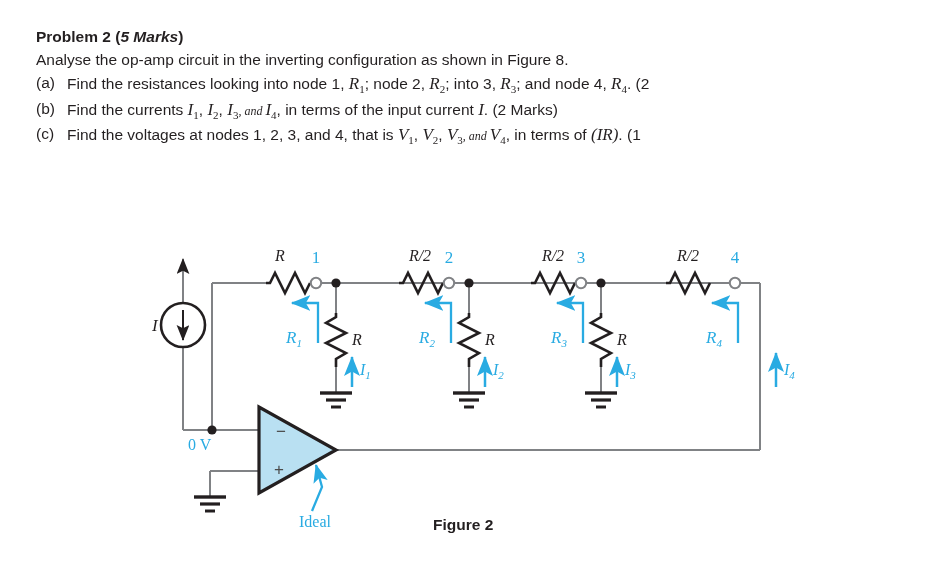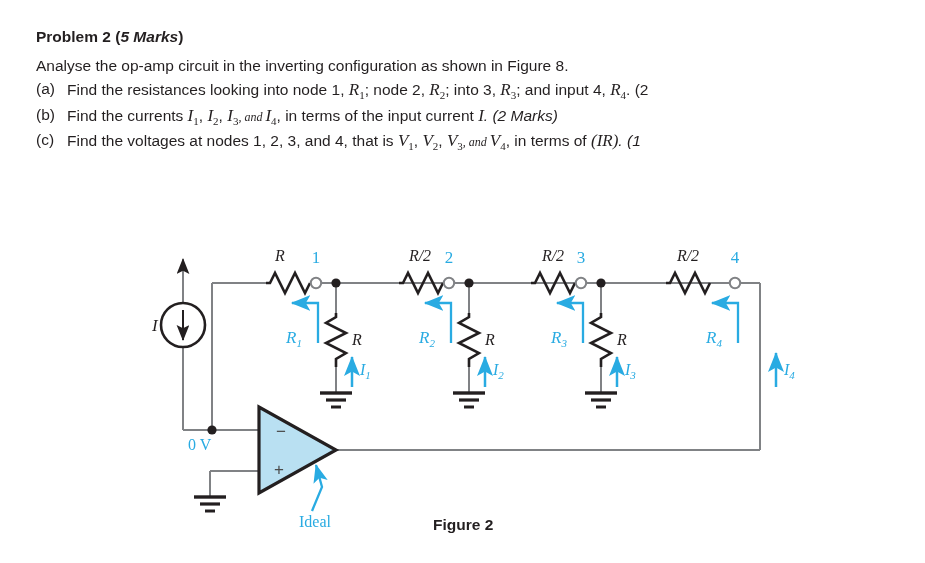--- a/index.html
+++ b/index.html
@@ -24,21 +24,21 @@
   .problem-text {
     position: absolute;
     left: 36px;
     top: 26px;
     width: 860px;
   }
   .ptitle {
     font-size: 15.5px;
     font-weight: bold;
     line-height: 1.45;
-    margin-bottom: 7px;
+    margin-bottom: 1px;
     white-space: nowrap;
   }
   .ptitle .ital { font-style: italic; }
   .pline {
     font-size: 15.5px;
     line-height: 1.47;
     white-space: nowrap;
   }
   .list-item {
     display: flex;
@@ -66,21 +66,21 @@
   .mvar sub {
     font-size: 11px;
     font-style: normal;
     font-family: "Liberation Serif", serif;
   }
   .mand {
     font-family: "Liberation Serif", serif;
     font-style: italic;
     font-size: 12px;
   }
-  .bi { font-style: italic; }
+  .bi { }
   svg { display: block; }
   .fig-caption {
     position: absolute;
     left: 433px;
     top: 516px;
     font-size: 15.5px;
     font-weight: bold;
     color: #231f20;
   }
 </style>
@@ -90,21 +90,21 @@
 <div id="page">
 
   <div class="problem-text">
 
     <div class="ptitle"><span>Problem 2 (</span><span class="ital">5 Marks</span><span>)</span></div>
 
     <div class="pline">Analyse the op-amp circuit in the inverting configuration as shown in Figure 8.</div>
 
     <div class="list-item">
       <span class="list-marker">(a)</span>
-      <span class="list-body"><span>Find the resistances looking into node 1, </span><span class="mvar"><span>R</span><sub>1</sub></span><span>; node 2, </span><span class="mvar"><span>R</span><sub>2</sub></span><span>; into 3, </span><span class="mvar"><span>R</span><sub>3</sub></span><span>; and input 4, </span><span class="mvar"><span>R</span><sub>4</sub></span><span>. (2</span></span>
+      <span class="list-body"><span>Find the resistances looking into node 1, </span><span class="mvar"><span>R</span><sub>1</sub></span><span>; node 2, </span><span class="mvar"><span>R</span><sub>2</sub></span><span>; into 3, </span><span class="mvar"><span>R</span><sub>3</sub></span><span>; and node 4, </span><span class="mvar"><span>R</span><sub>4</sub></span><span>. (2</span></span>
     </div>
 
     <div class="list-item">
       <span class="list-marker">(b)</span>
       <span class="list-body"><span>Find the currents </span><span class="mvar"><span>I</span><sub>1</sub></span><span>, </span><span class="mvar"><span>I</span><sub>2</sub></span><span>, </span><span class="mvar"><span>I</span><sub>3</sub></span><span class="mand">, and </span><span class="mvar"><span>I</span><sub>4</sub></span><span>, in terms of the input current </span><span class="mvar">I</span><span class="bi">. (2 Marks)</span></span>
     </div>
 
     <div class="list-item">
       <span class="list-marker">(c)</span>
       <span class="list-body"><span>Find the voltages at nodes 1, 2, 3, and 4, that is </span><span class="mvar"><span>V</span><sub>1</sub></span><span>, </span><span class="mvar"><span>V</span><sub>2</sub></span><span>, </span><span class="mvar"><span>V</span><sub>3</sub></span><span class="mand">, and </span><span class="mvar"><span>V</span><sub>4</sub></span><span>, in terms of </span><span class="mvar">(IR)</span><span class="bi">. (1</span></span>

